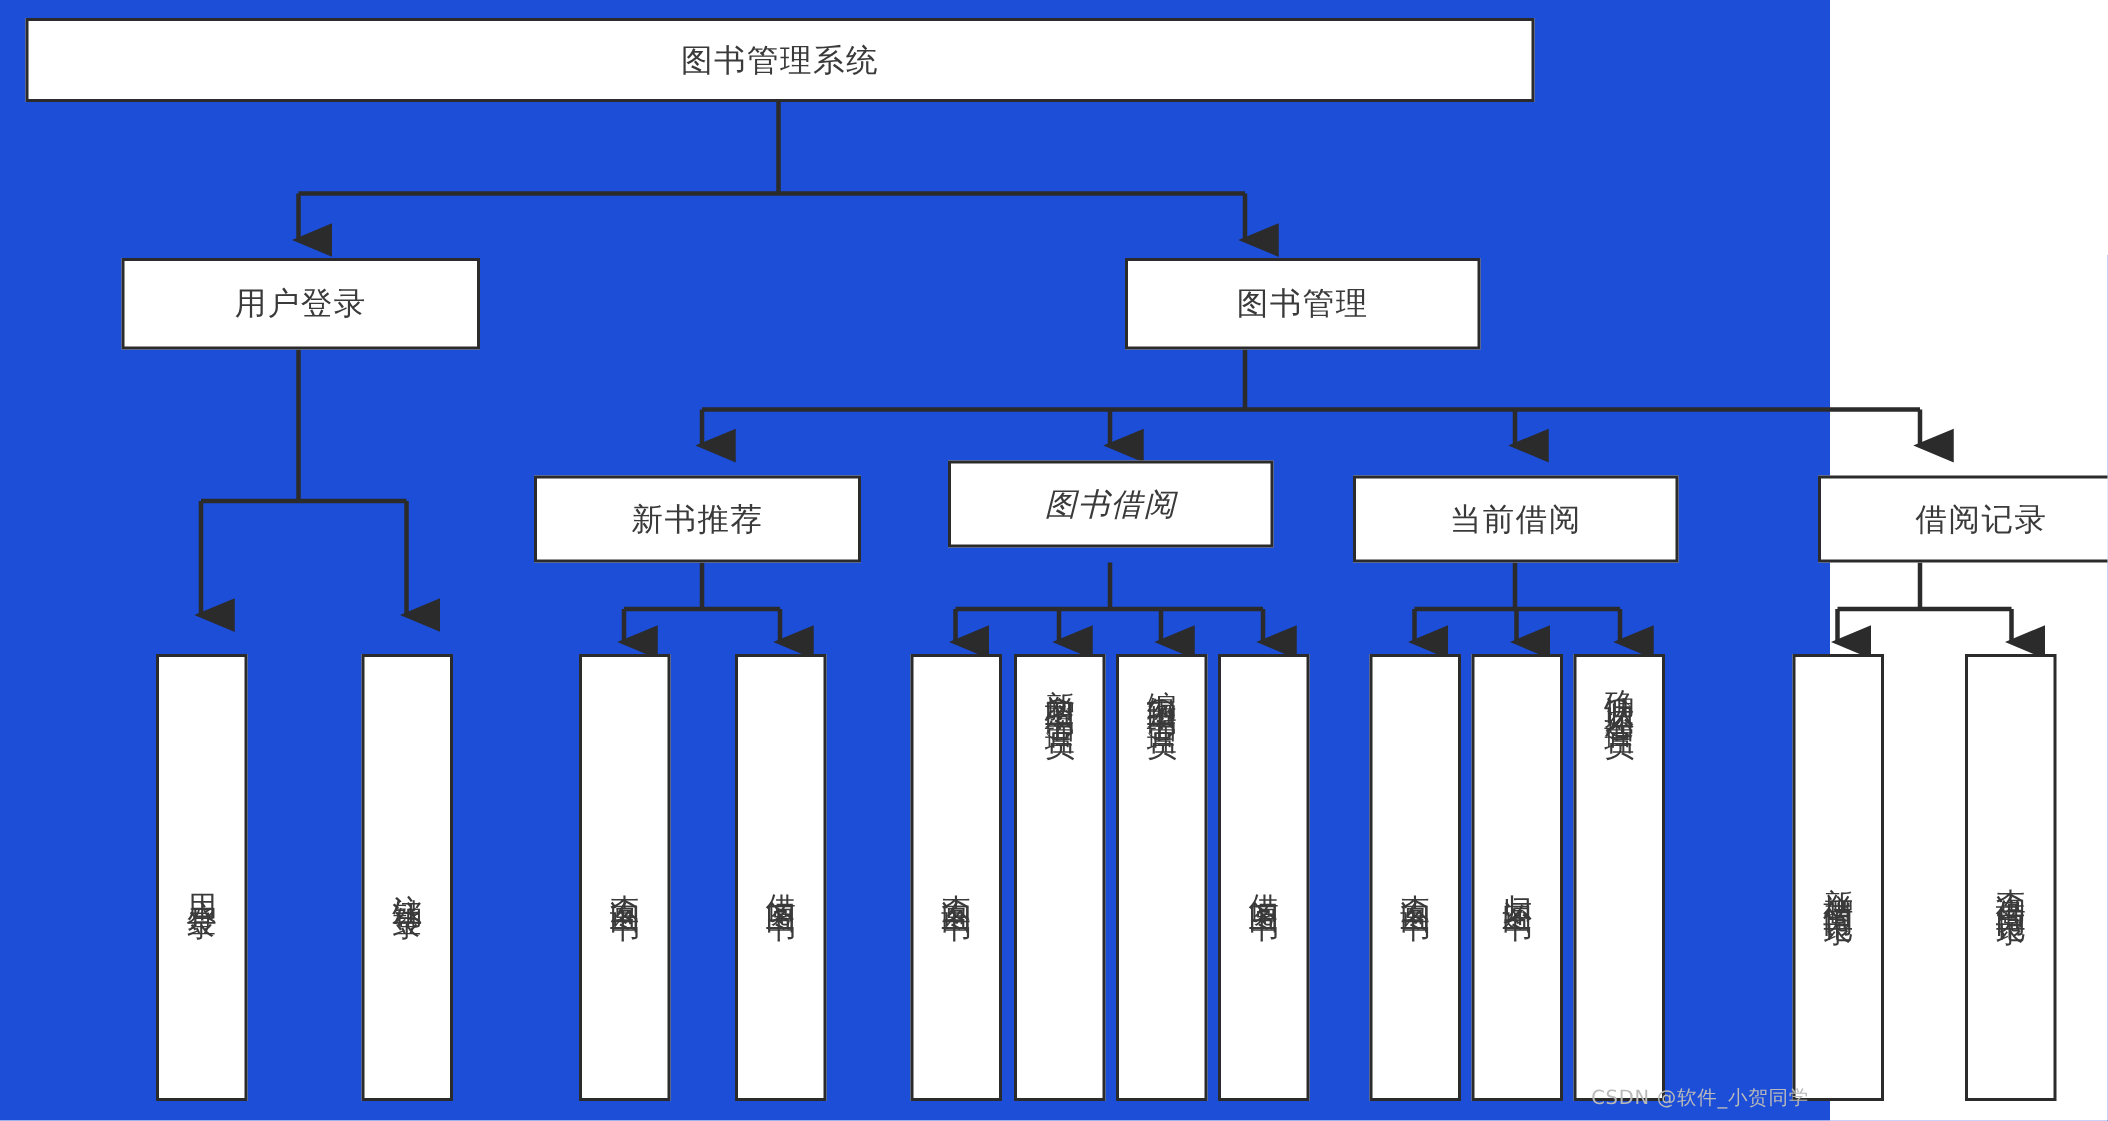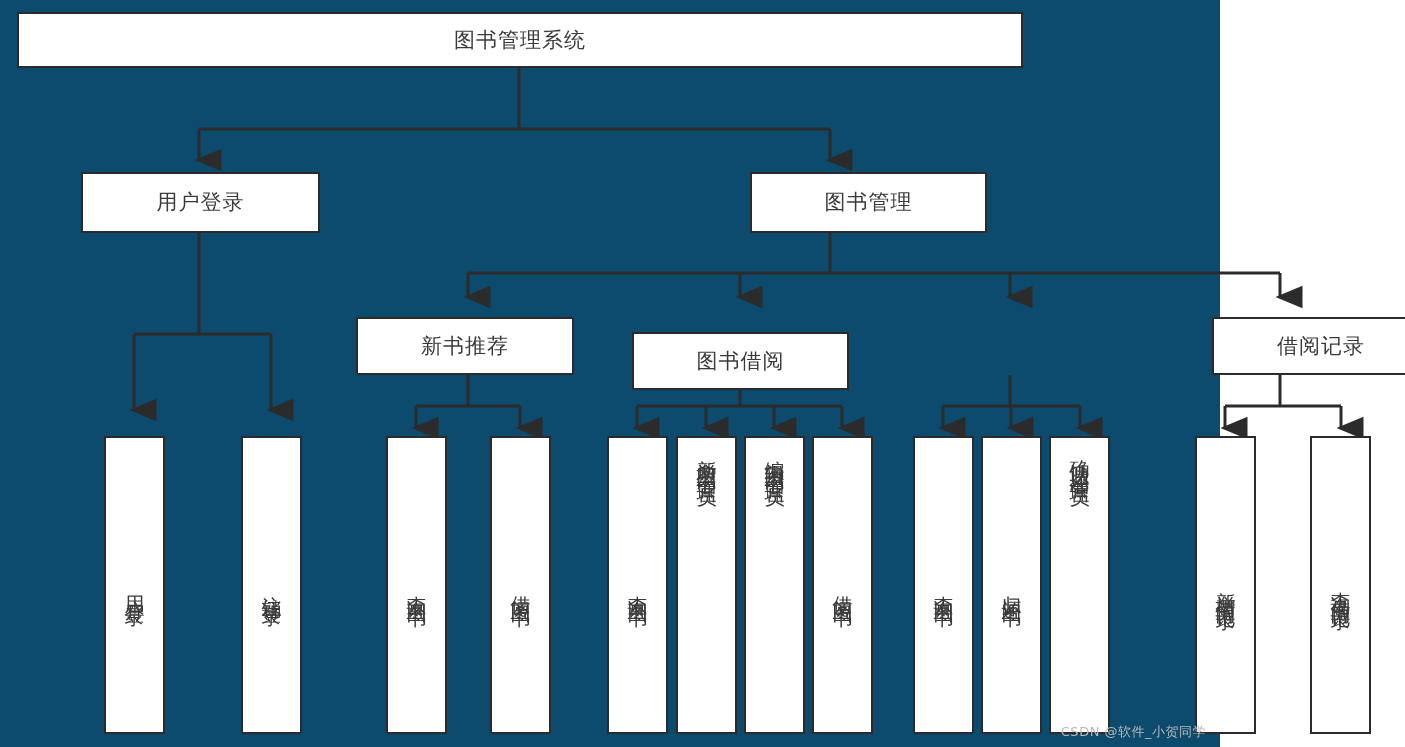--- a/index.html
+++ b/index.html
@@ -11,21 +11,21 @@
     width: 1405px;
     height: 747px;
     font-family: "DejaVu Sans", "Liberation Sans", sans-serif;
     overflow: hidden;
     position: relative;
   }
   #diagram-root {
     position: relative;
     width: 1220px;
     height: 747px;
-    background: #0c4a6e;
+    background: #1d4ed8;
   }
   svg.connectors {
     position: absolute;
     left: 0;
     top: 0;
     width: 1405px;
     height: 747px;
     pointer-events: none;
   }
   .node {
@@ -137,22 +137,25 @@
   <div class="node" style="left:81px; top:172px; width:239px; height:61px;">
     <span class="label">用户登录</span>
   </div>
   <div class="node" style="left:712px; top:172px; width:237px; height:61px;margin-left:38px;">
     <span class="label">图书管理</span>
   </div>
 
   <div class="node" style="left:356px; top:317px; width:218px; height:58px;">
     <span class="label">新书推荐</span>
   </div>
-  <div class="node" style="left:632px; top:332px; width:217px; height:58px;">
+  <div class="node" style="left:632px; top:307px; width:217px; height:58px;font-style:italic;">
     <span class="label">图书借阅</span>
+  </div>
+  <div class="node" style="left:902px; top:317px; width:217px; height:58px;">
+    <span class="label">当前借阅</span>
   </div>
   <div class="node" style="left:1212px; top:317px; width:218px; height:58px;">
     <span class="label">借阅记录</span>
   </div>
 
   <div class="node vertical leaf-tall" style="left:104px; top:436px; width:61px; height:298px;">
     <span class="label">用户登录</span>
   </div>
   <div class="node vertical leaf-tall" style="left:241px; top:436px; width:61px; height:298px;">
     <span class="label">注销登录</span>

